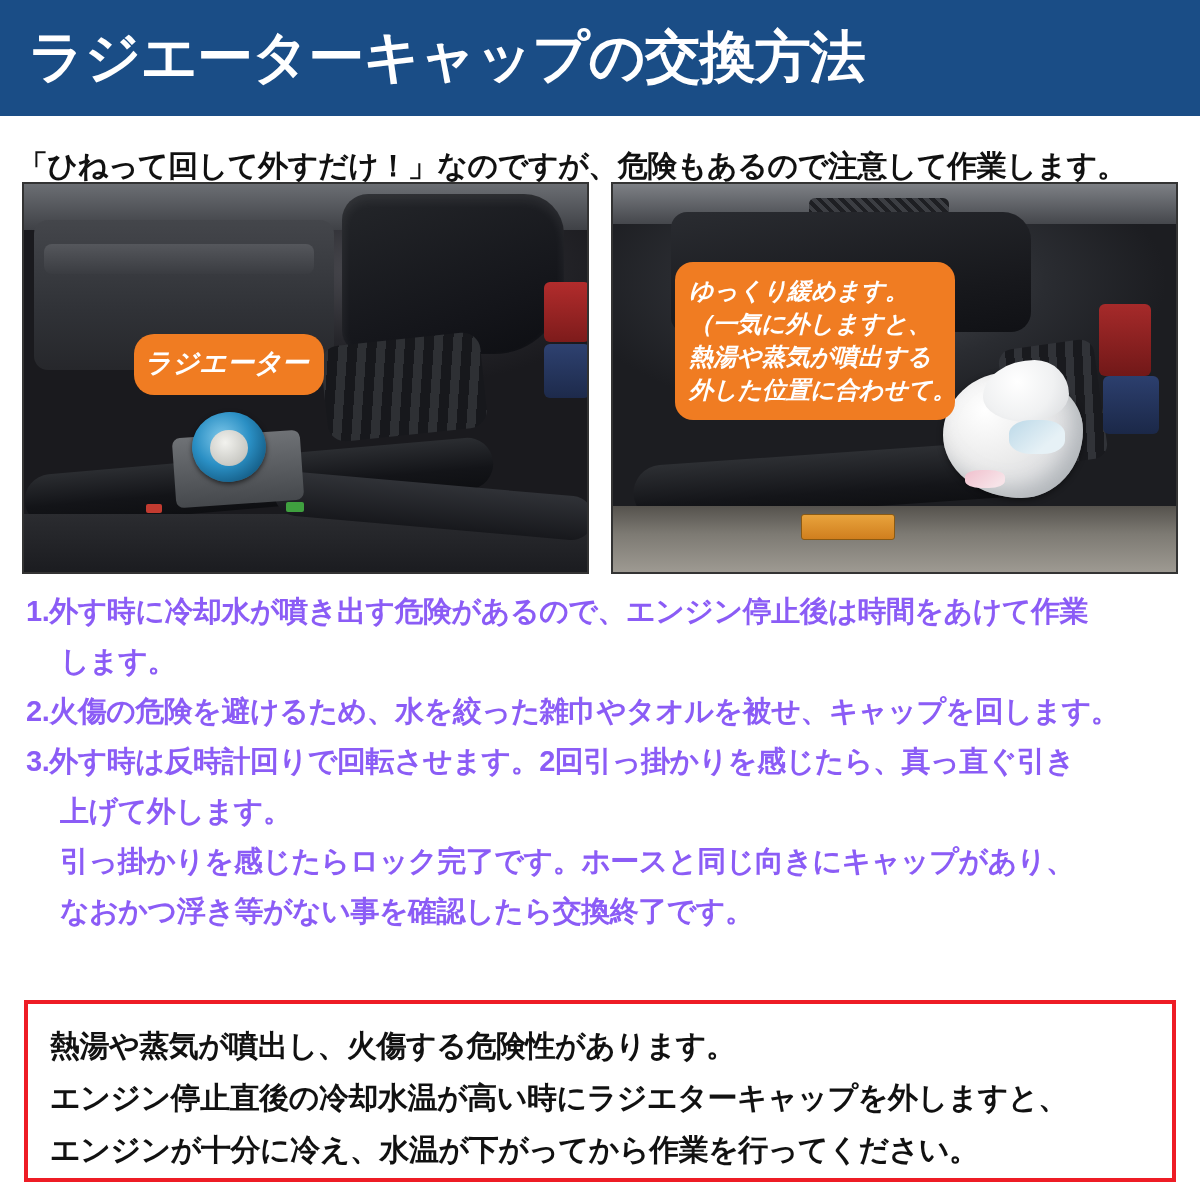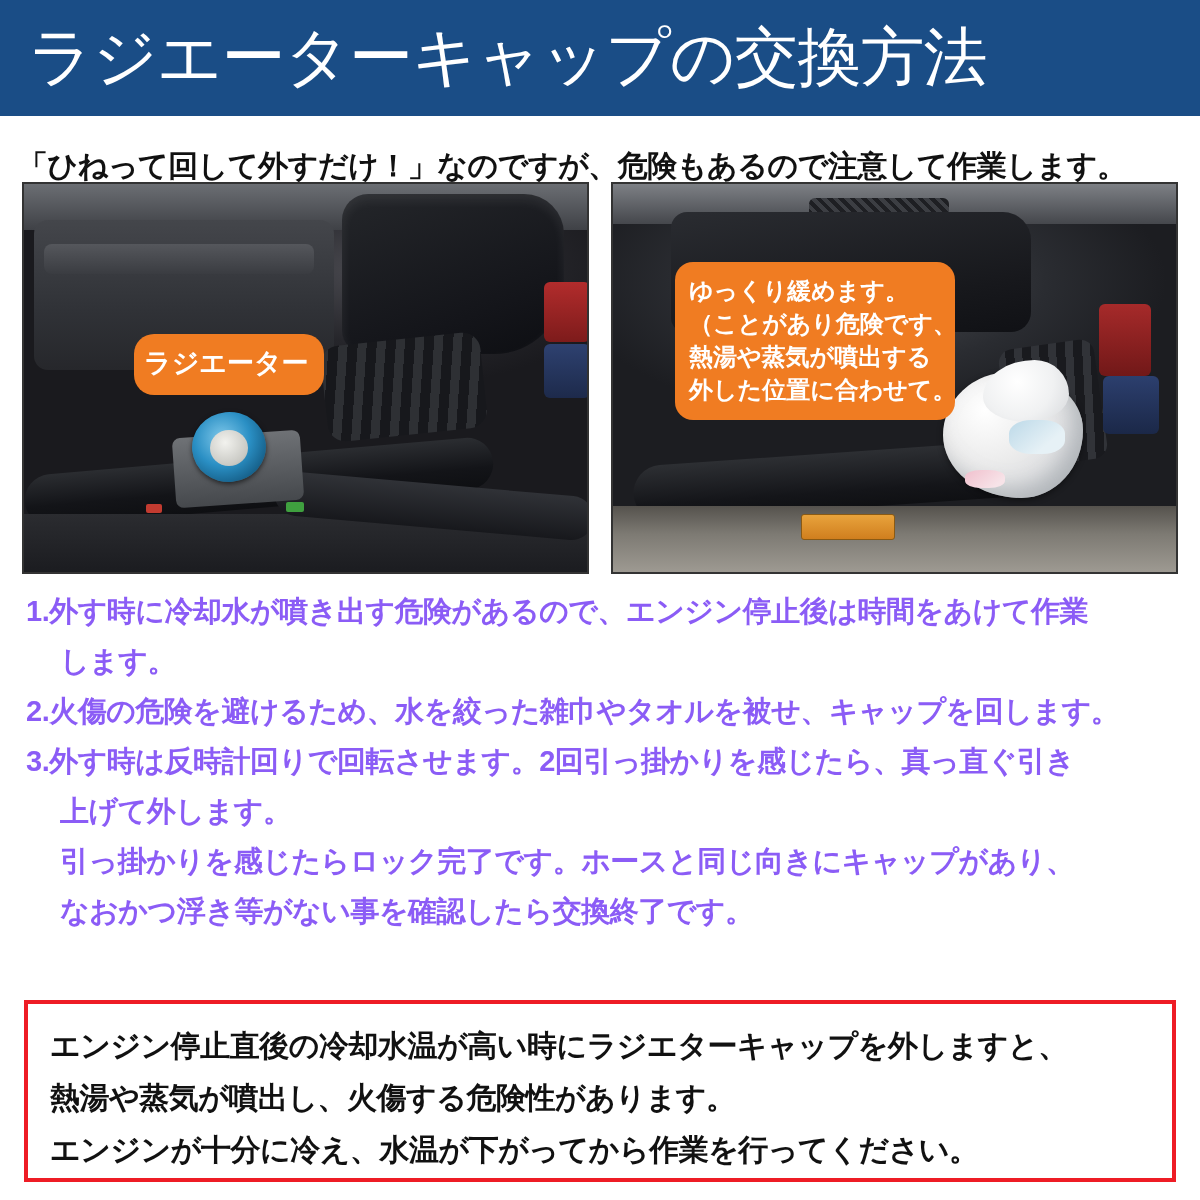--- a/index.html
+++ b/index.html
@@ -24,23 +24,23 @@
     height: 116px;
     background: #1a4d86;
     box-sizing: border-box;
   }
   .header-title {
     position: absolute;
     left: 28px;
     top: 14px;
     width: 1150px;
     color: #ffffff;
-    font-size: 64px;
+    font-size: 56px;
     line-height: 86px;
-    font-weight: normal;
+    font-weight: bold;
     letter-spacing: -1px;
     white-space: nowrap;
   }
 
   
   .lead-text {
     position: absolute;
     left: 18px;
     top: 128px;
     width: 1170px;
@@ -238,20 +238,21 @@
   }
 
   
   .callout {
     position: absolute;
     background: #f07c22;
     color: #ffffff;
     font-weight: bold;
     border-radius: 16px;
     box-sizing: border-box;
+    font-style: italic;
   }
   .callout-cap {
     left: 110px;
     top: 150px;
     width: 190px;
     padding: 12px 16px 14px 10px;
     font-size: 27px;
     line-height: 35px;
     text-align: left;
     border-radius: 20px;
@@ -352,21 +353,21 @@
     <div class="pdet pb-hose"></div>
     <div class="pdet pb-bottom"></div>
     <div class="pdet pb-label"></div>
     <div class="pdet pb-towel"></div>
     <div class="pdet pb-towel2"></div>
     <div class="pdet pb-towel-blue"></div>
     <div class="pdet pb-towel-pink"></div>
 
     <div class="callout callout-warn">
       <span class="callout-line">ゆっくり緩めます。</span>
-      <span class="callout-line">（ことがあり危険です、</span>
+      <span class="callout-line">（一気に外しますと、</span>
       <span class="callout-line">熱湯や蒸気が噴出する</span>
       <span class="callout-line">外した位置に合わせて。</span>
     </div>
   </div>
 </div>
 
 <div class="steps">
 
   <div class="step">
     <span class="step-line"><span>1.</span><span>外す時に冷却水が噴き出す危険があるので、エンジン停止後は時間をあけて作業</span></span>
@@ -383,16 +384,16 @@
   </div>
 
   <div class="step">
     <span class="step-line cont">引っ掛かりを感じたらロック完了です。ホースと同じ向きにキャップがあり、</span>
     <span class="step-line cont">なおかつ浮き等がない事を確認したら交換終了です。</span>
   </div>
 
 </div>
 
 <div class="warn-box">
+  <span class="warn-line">熱湯や蒸気が噴出し、火傷する危険性があります。</span>
   <span class="warn-line">エンジン停止直後の冷却水温が高い時にラジエターキャップを外しますと、</span>
-  <span class="warn-line">熱湯や蒸気が噴出し、火傷する危険性があります。</span>
   <span class="warn-line">エンジンが十分に冷え、水温が下がってから作業を行ってください。</span>
 </div>
 
 </body></html>

